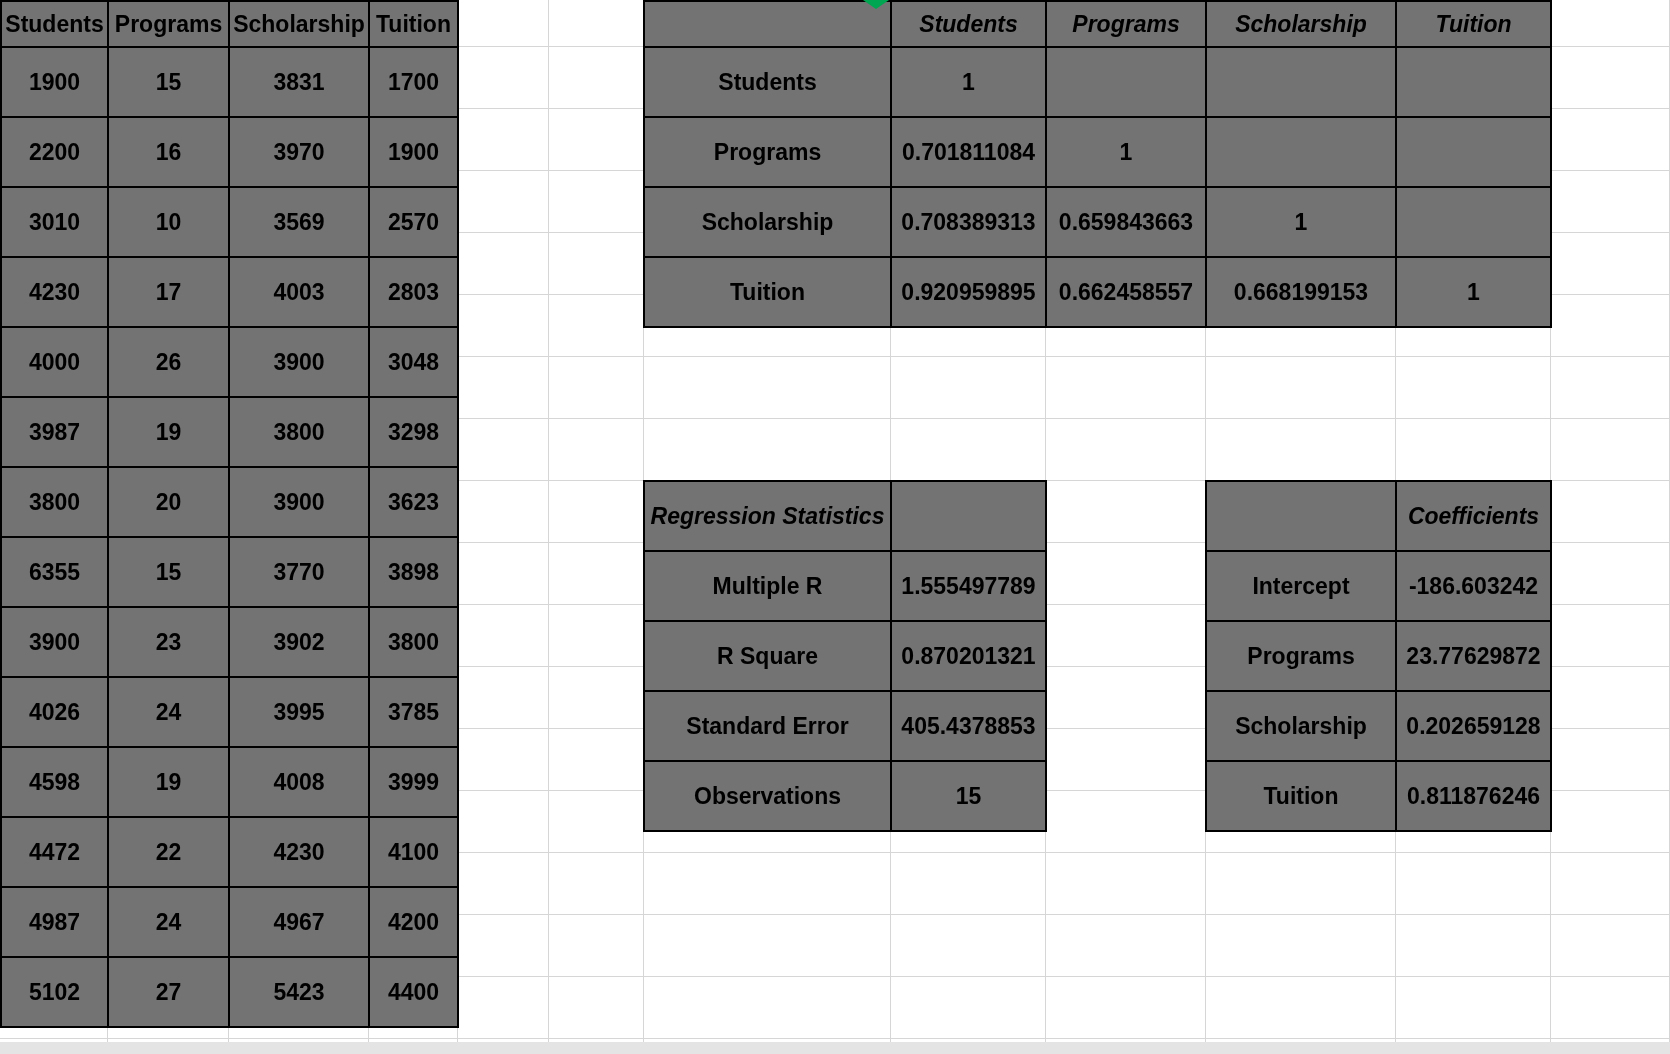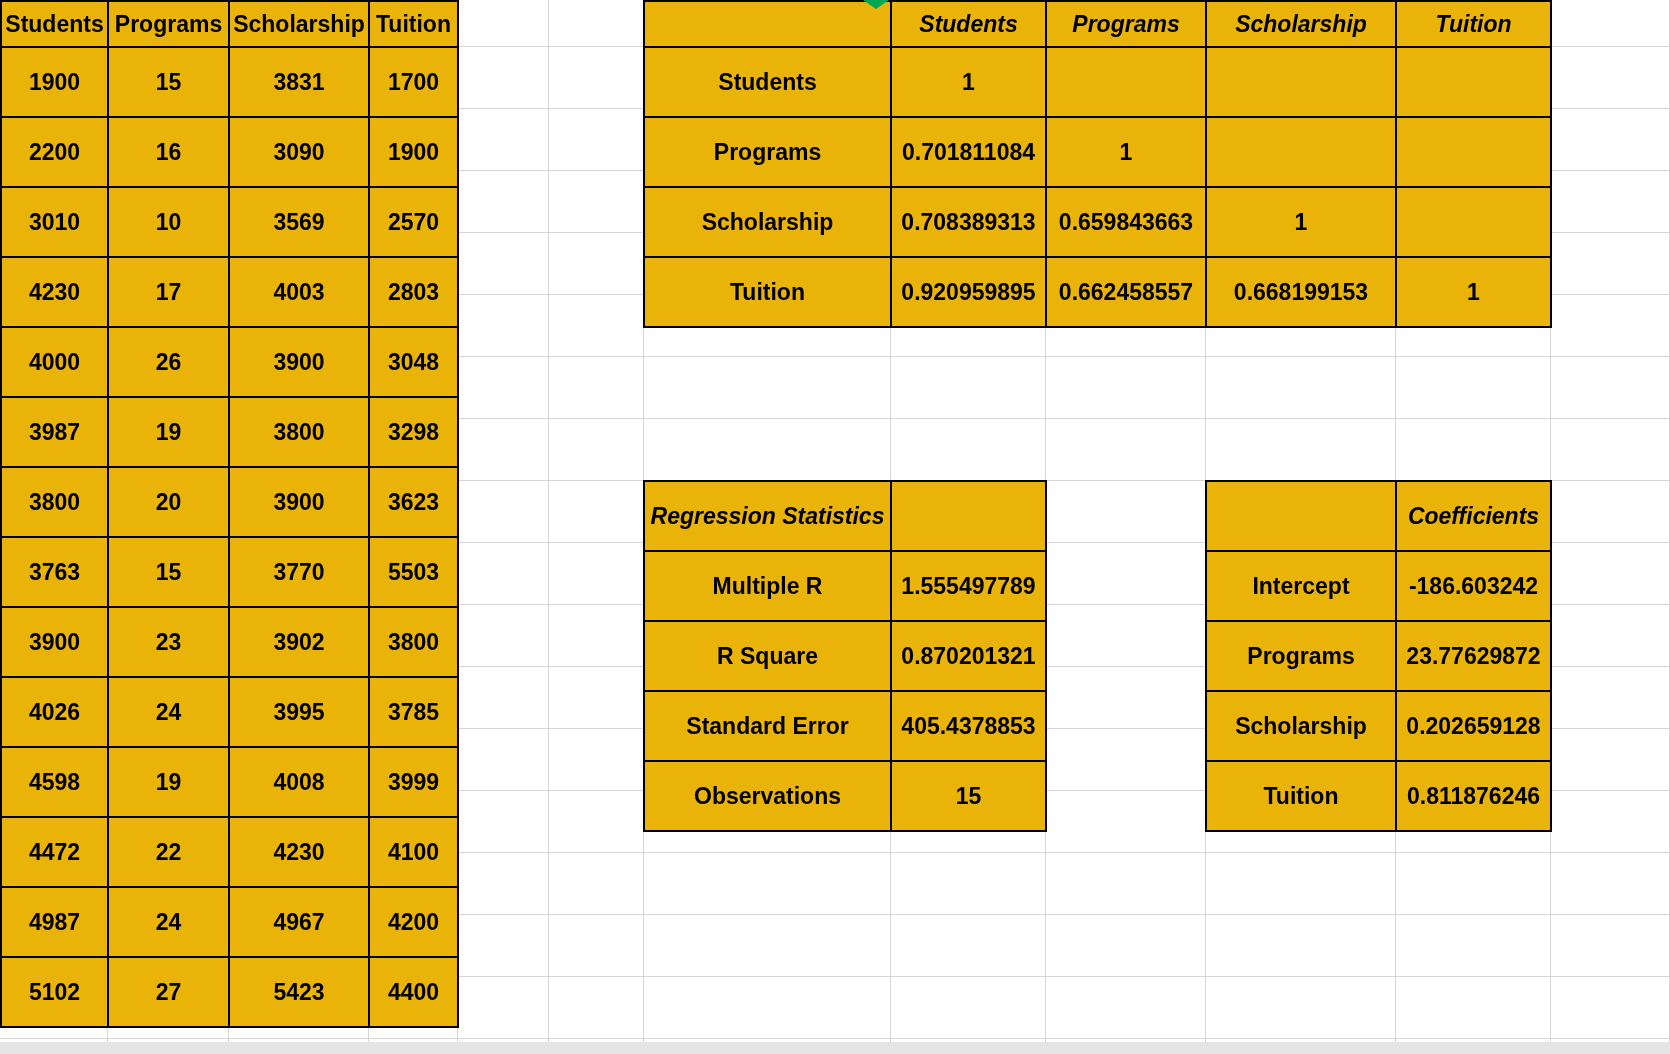--- a/index.html
+++ b/index.html
@@ -9,21 +9,21 @@
     position:relative; width:1670px; height:1054px; overflow:hidden;
     background:#ffffff; color:#000;
     font-family:"Liberation Sans", sans-serif; font-weight:700;
   }
   
   .vline { position:absolute; top:0; height:1054px; width:1px; background:#d6d6d6; }
   .hline { position:absolute; left:0; width:1670px; height:1px; background:#d6d6d6; }
   
   .tbl {
     position:absolute; border-collapse:collapse; table-layout:fixed;
-    background:#eab308;
+    background:#737373;
   }
   .tbl th, .tbl td {
     border:2px solid #000; padding:0 1px;
     font-weight:700; font-size:23px; line-height:1;
     text-align:center; vertical-align:middle;
     white-space:nowrap; overflow:hidden;
   }
   .tbl tr { height:70px; }
   tr.row-first { height:46px; }
   .italic { font-style:italic; }
@@ -94,21 +94,21 @@
         </tr>
         <tr>
           <td>1900</td>
           <td>15</td>
           <td>3831</td>
           <td>1700</td>
         </tr>
         <tr>
           <td>2200</td>
           <td>16</td>
-          <td>3090</td>
+          <td>3970</td>
           <td>1900</td>
         </tr>
         <tr>
           <td>3010</td>
           <td>10</td>
           <td>3569</td>
           <td>2570</td>
         </tr>
         <tr>
           <td>4230</td>
@@ -128,24 +128,24 @@
           <td>3800</td>
           <td>3298</td>
         </tr>
         <tr>
           <td>3800</td>
           <td>20</td>
           <td>3900</td>
           <td>3623</td>
         </tr>
         <tr>
-          <td>3763</td>
+          <td>6355</td>
           <td>15</td>
           <td>3770</td>
-          <td>5503</td>
+          <td>3898</td>
         </tr>
         <tr>
           <td>3900</td>
           <td>23</td>
           <td>3902</td>
           <td>3800</td>
         </tr>
         <tr>
           <td>4026</td>
           <td>24</td>

